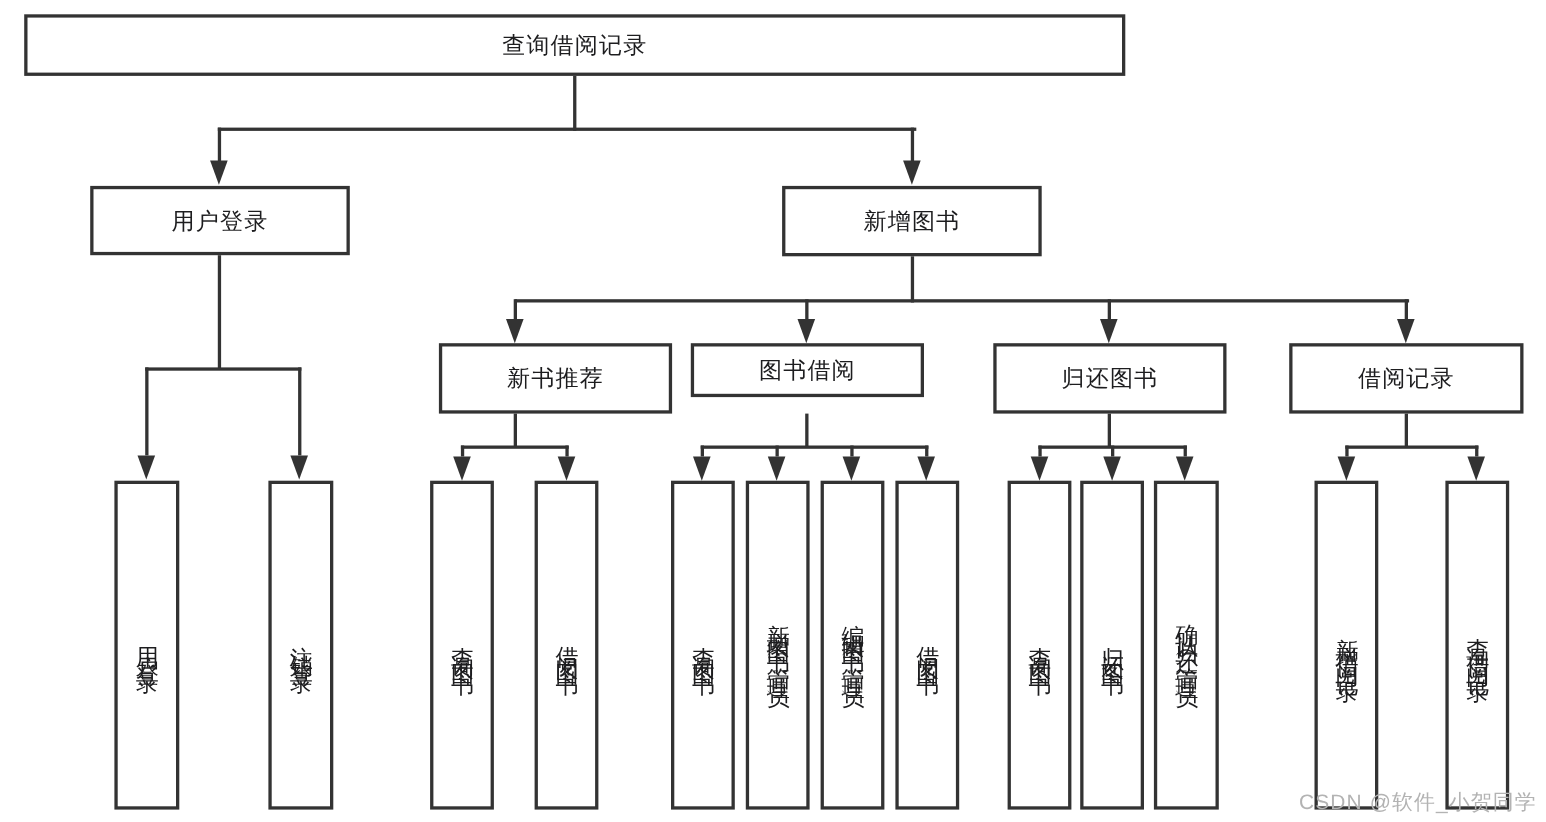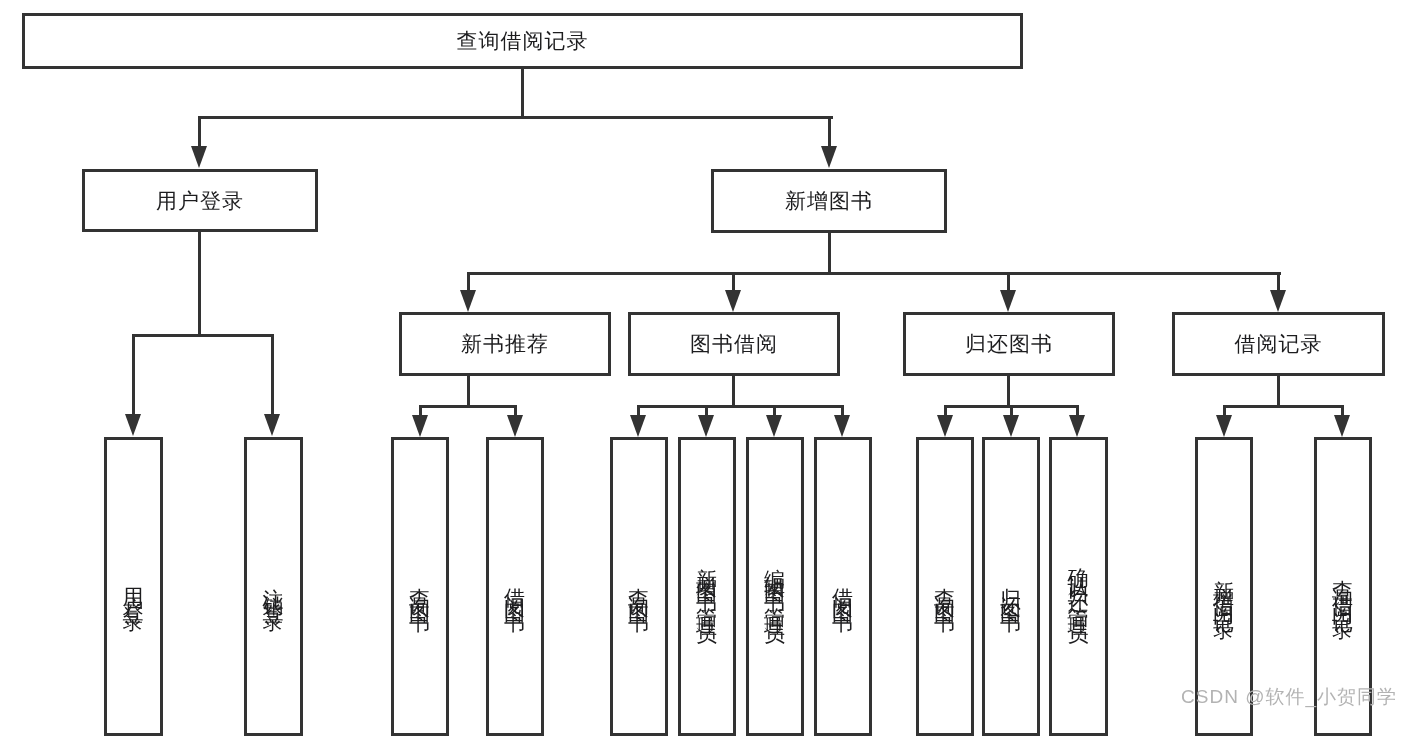--- a/index.html
+++ b/index.html
@@ -33,41 +33,41 @@
   }
   .ln{position:absolute;background:var(--line);}
   .arr{
     position:absolute;width:0;height:0;
     border-left:8px solid transparent;
     border-right:8px solid transparent;
     border-top:22px solid var(--line);
   }
   .watermark{
     position:absolute;
-    top:684px;right:8px;
+    top:716px;right:8px;
     font-size:19px;
     color:var(--wm);
     letter-spacing:1px;
     z-index:5;
   }
 </style>
 </head>
 <body>
 
 <div class="canvas" style="--line: #333333; --text: #1d1d1f; --wm: #b3b3b3; background: rgb(255, 255, 255);">
 
   <div class="node h" style="left:22px;top:13px;width:1001px;height:56px;">查询借阅记录</div>
 
   <div class="node h" style="left:82px;top:169px;width:236px;height:63px;">用户登录</div>
 
   <div class="node h" style="left:711px;top:169px;width:236px;height:64px;">新增图书</div>
 
   <div class="node h" style="left:363px;top:312px;width:212px;height:64px;margin-left:36px;">新书推荐</div>
 
-  <div class="node h" style="left:628px;top:312px;width:212px;height:64px;">图书借阅</div>
+  <div class="node h" style="left:628px;top:312px;width:212px;height:49px;">图书借阅</div>
 
   <div class="node h" style="left:903px;top:312px;width:212px;height:64px;">归还图书</div>
 
   <div class="node h" style="left:1172px;top:312px;width:213px;height:64px;">借阅记录</div>
 
   <div class="node v" style="left:104px;top:437px;width:59px;height:299px;">
     <span>用户登录</span>
   </div>
   <div class="node v" style="left:244px;top:437px;width:59px;height:299px;">
     <span>注销登录</span>

